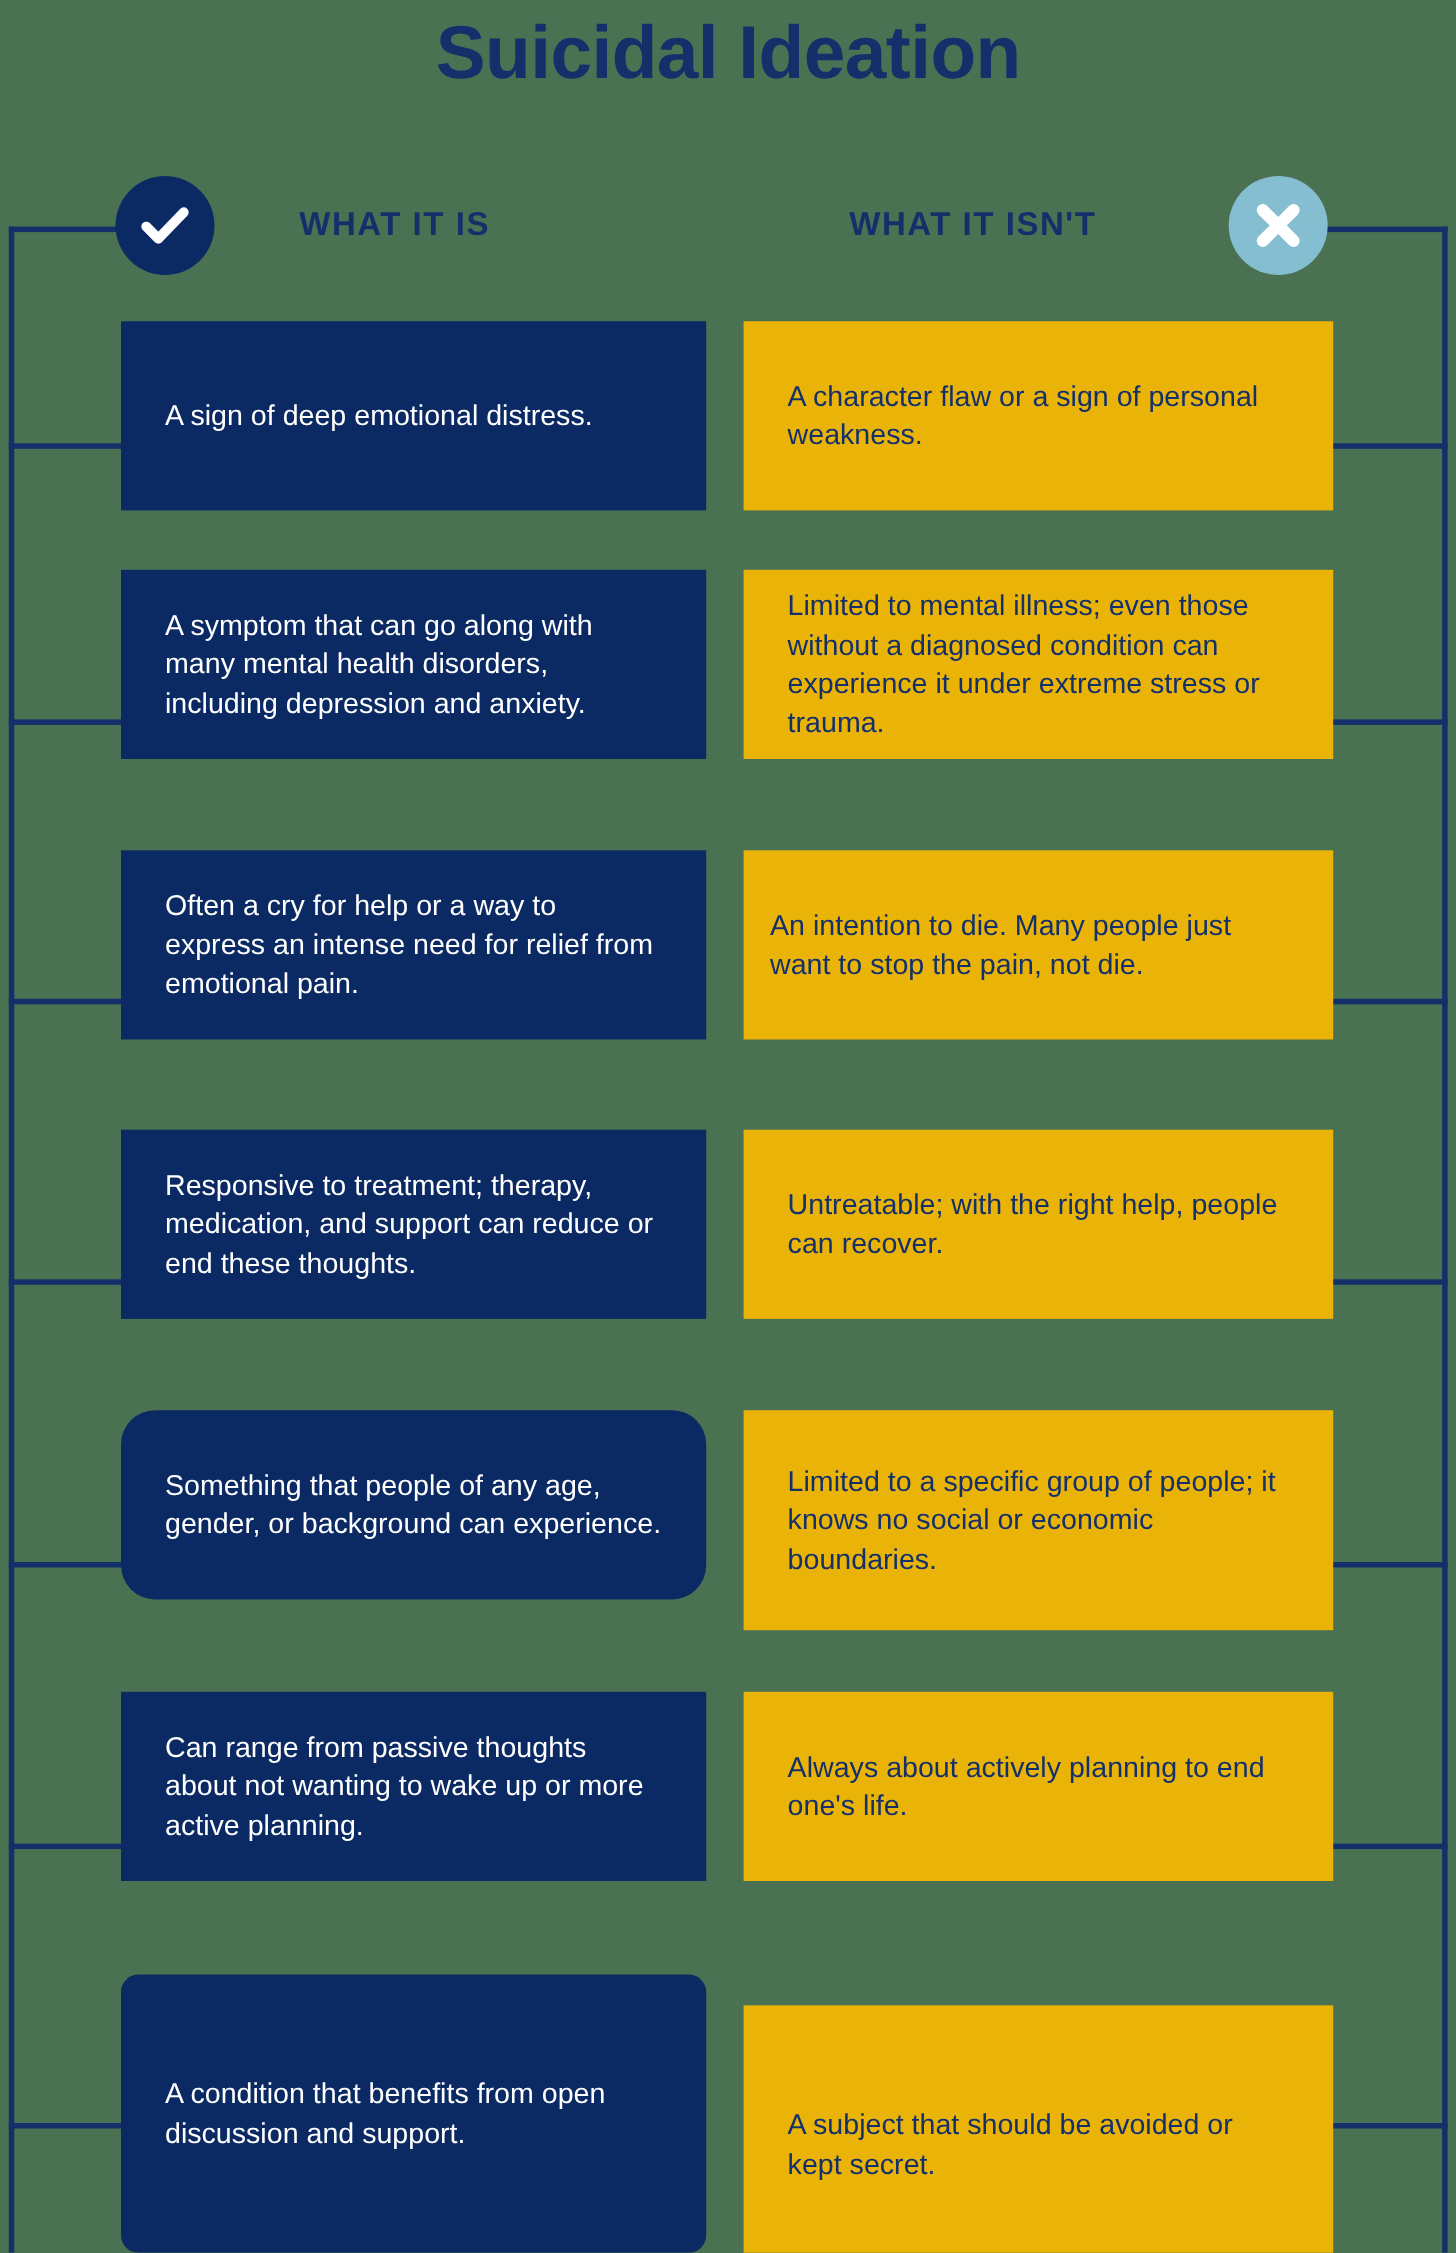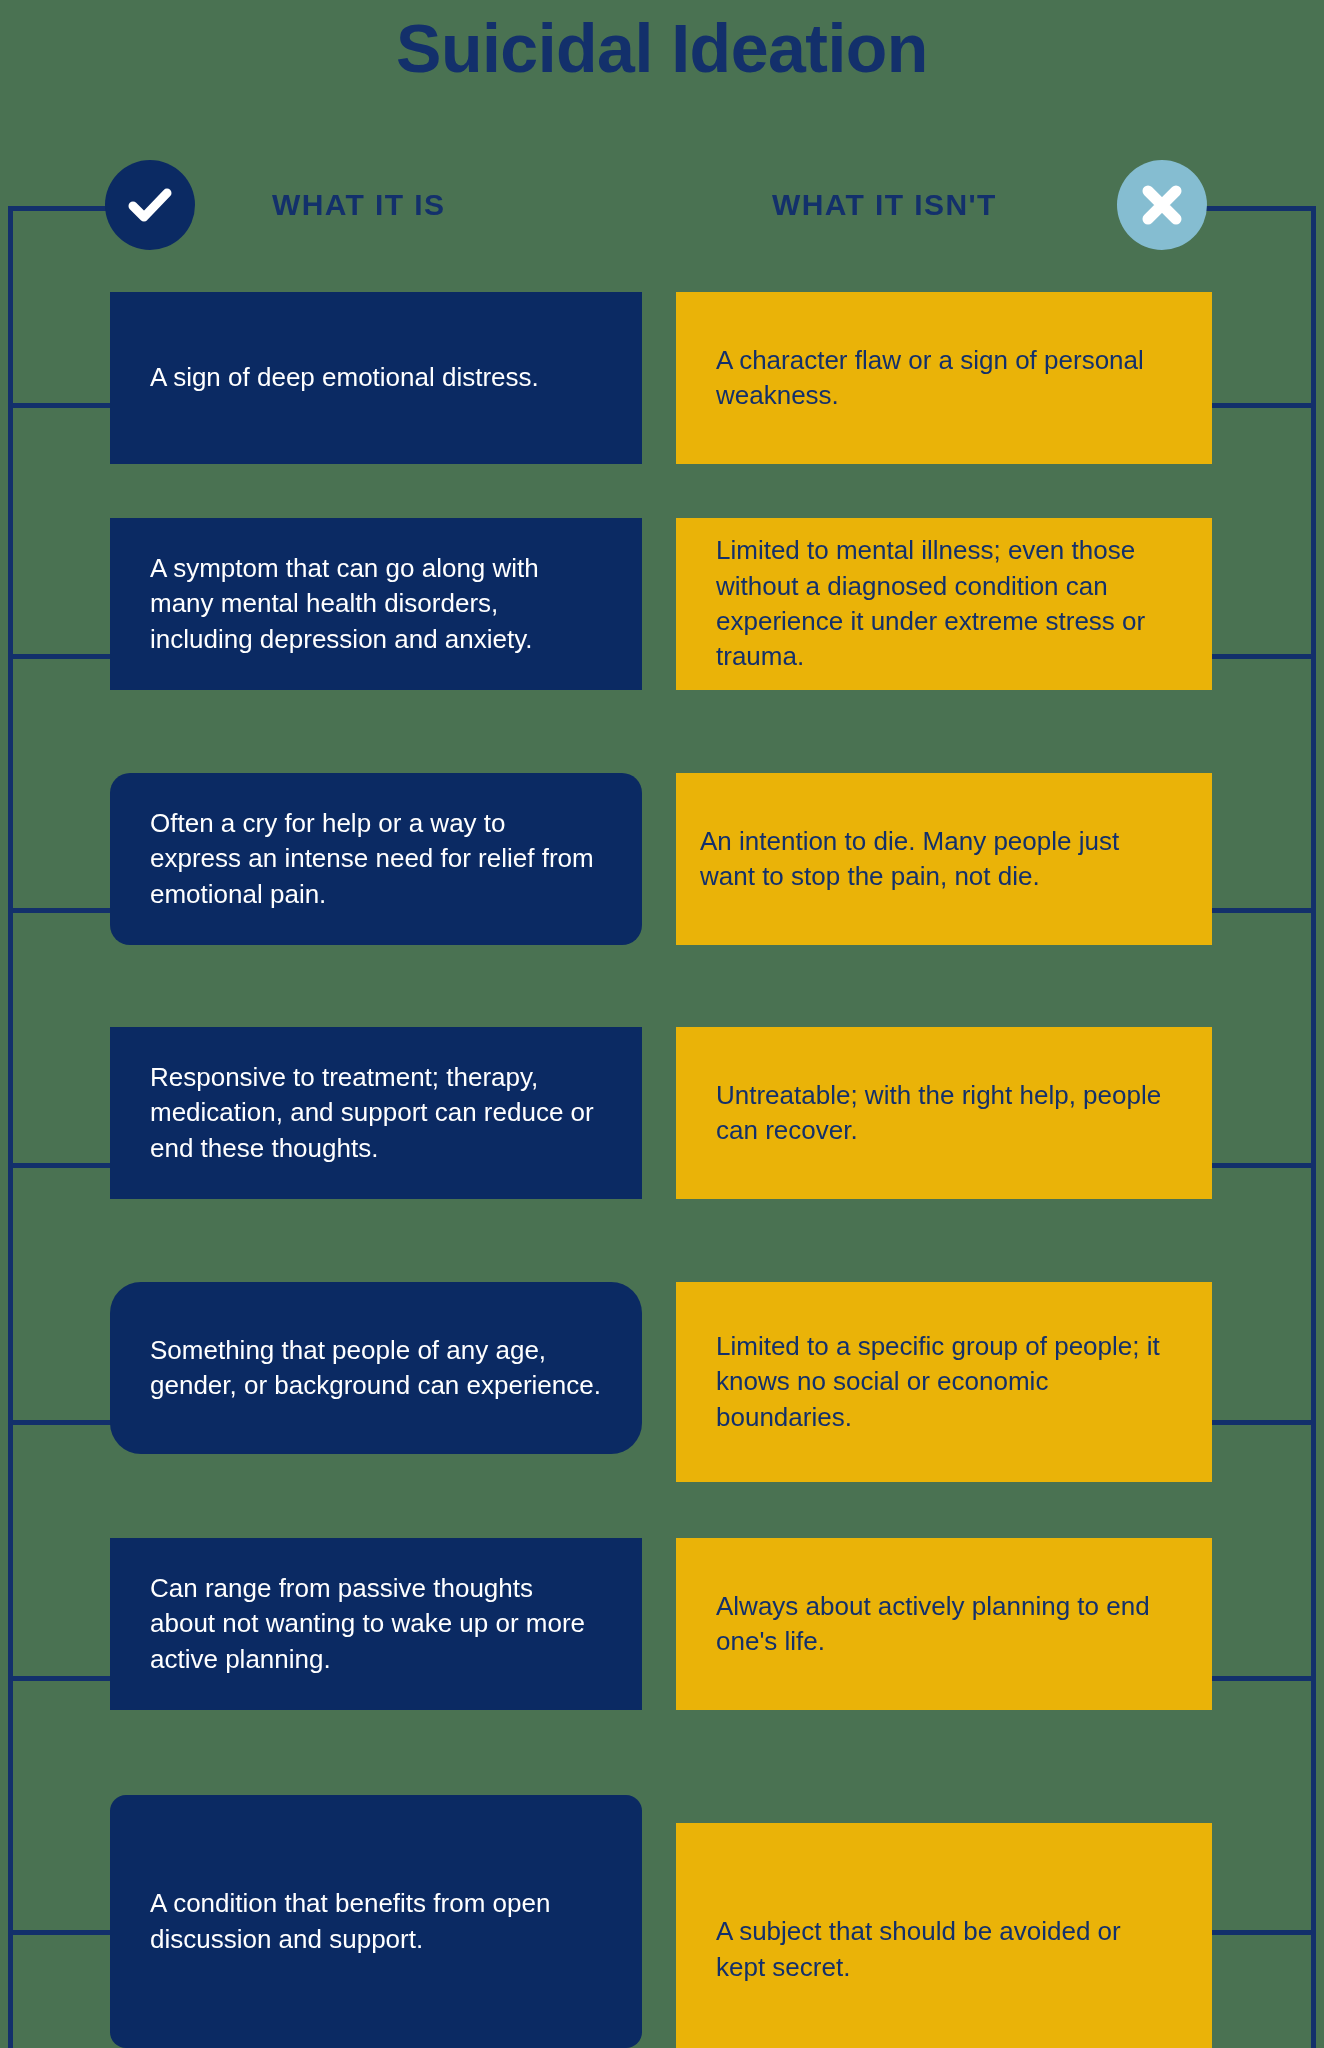--- a/index.html
+++ b/index.html
@@ -197,21 +197,21 @@
   <div class="row" style="top:226px;">
     <div class="card card-is" style="height:172px;">
       <p>A symptom that can go along with many mental health disorders, including depression and anxiety.</p>
     </div>
     <div class="card card-isnt" style="height:172px;">
       <p>Limited to mental illness; even those without a diagnosed condition can experience it under extreme stress or trauma.</p>
     </div>
   </div>
 
   <div class="row" style="top:481px;">
-    <div class="card card-is" style="height:172px;border-radius:20px;">
+    <div class="card card-is" style="height:172px;">
       <p>Often a cry for help or a way to express an intense need for relief from emotional pain.</p>
     </div>
     <div class="card card-isnt" style="height:172px;padding-left:24px;">
       <p>An intention to die. Many people just want to stop the pain, not die.</p>
     </div>
   </div>
 
   <div class="row" style="top:735px;">
     <div class="card card-is" style="height:172px;">
       <p>Responsive to treatment; therapy, medication, and support can reduce or end these thoughts.</p>

